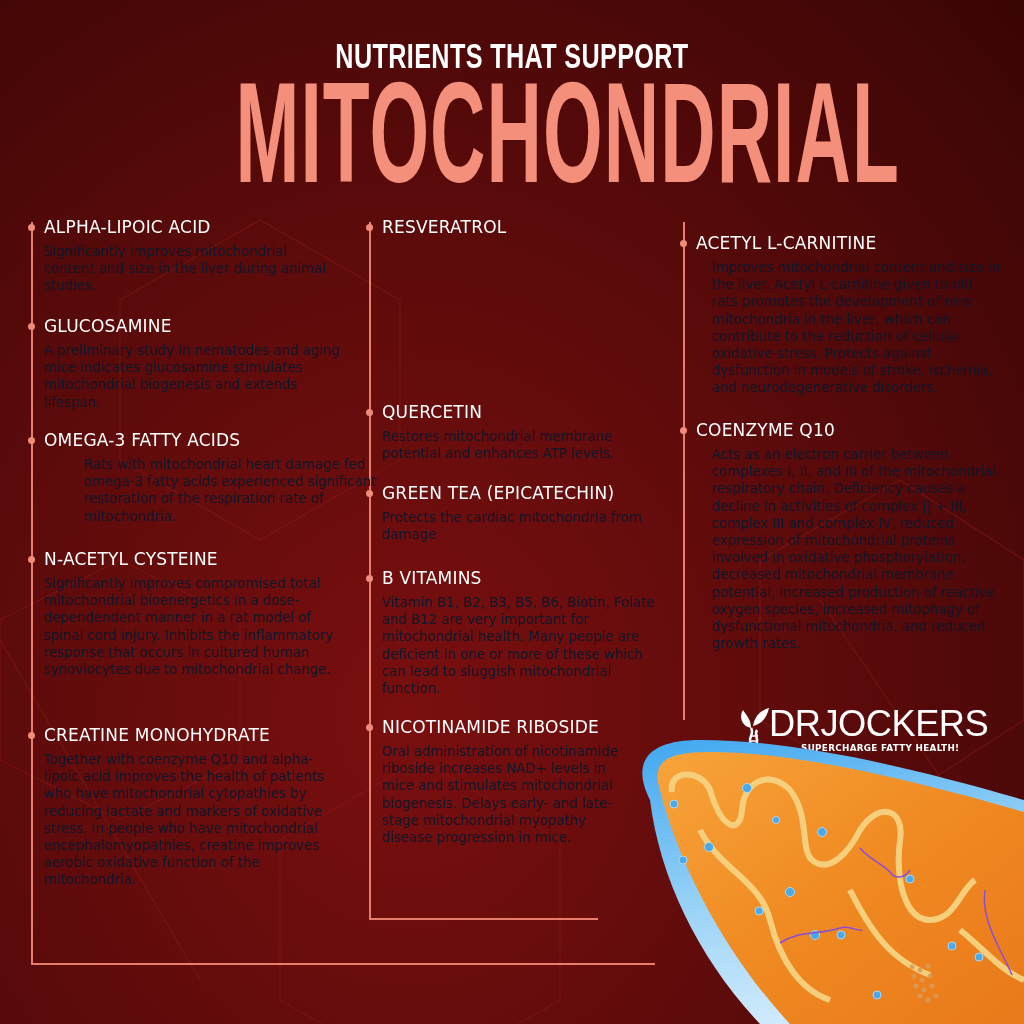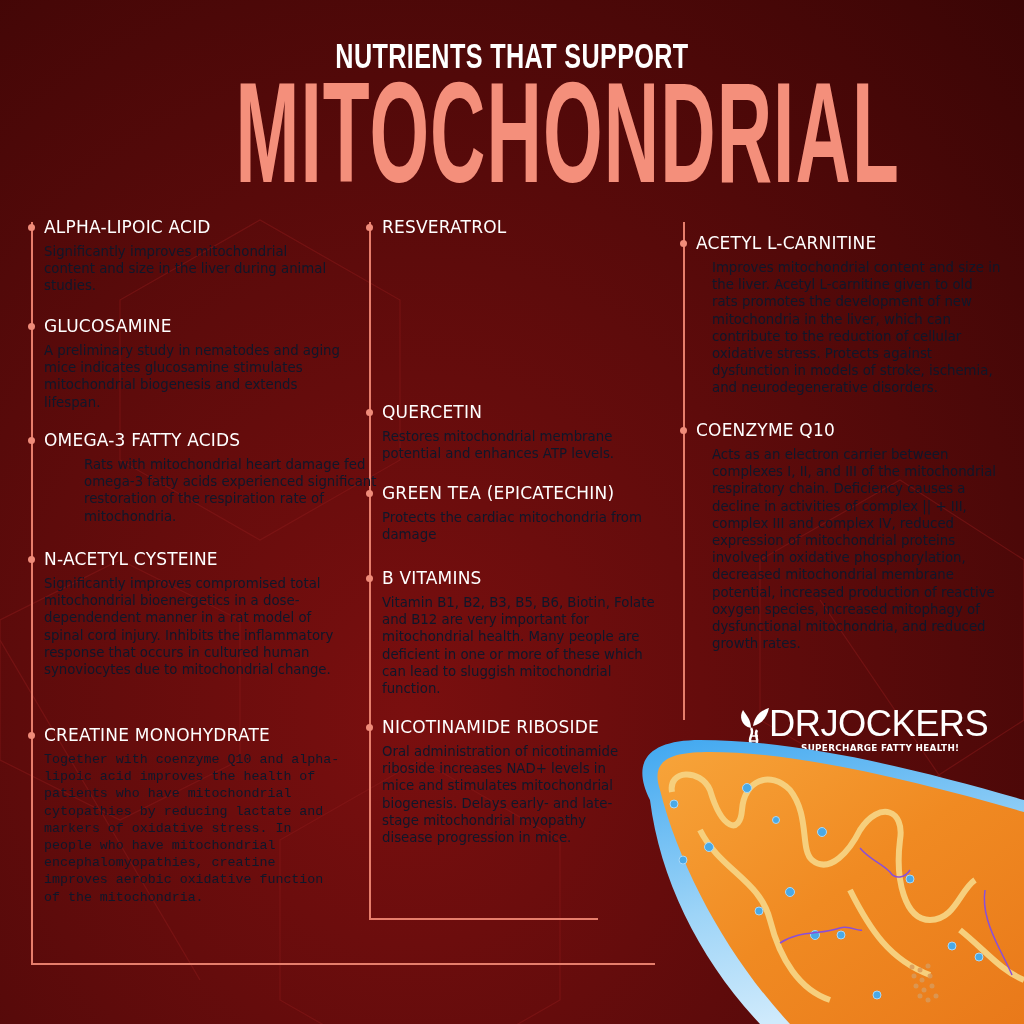--- a/index.html
+++ b/index.html
@@ -65,21 +65,21 @@
     <p class="p" style="width:300px;margin-left:40px;">Rats with mitochondrial heart damage fed omega-3 fatty acids experienced significant restoration of the respiration rate of mitochondria.</p>
   </div>
   <div class="item" style="position:absolute;top:332px;">
     <span class="dot" style="left:-16px;top:7px;"></span>
     <h3 class="h">N-ACETYL CYSTEINE</h3>
     <p class="p" style="width:300px;">Significantly improves compromised total mitochondrial bioenergetics in a dose-dependendent manner in a rat model of spinal cord injury. Inhibits the inflammatory response that occurs in cultured human synoviocytes due to mitochondrial change.</p>
   </div>
   <div class="item" style="position:absolute;top:508px;">
     <span class="dot" style="left:-16px;top:7px;"></span>
     <h3 class="h">CREATINE MONOHYDRATE</h3>
-    <p class="p" style="width:296px;font-family:Liberation Mono, monospace;">Together with coenzyme Q10 and alpha-lipoic acid improves the health of patients who have mitochondrial cytopathies by reducing lactate and markers of oxidative stress. In people who have mitochondrial encephalomyopathies, creatine improves aerobic oxidative function of the mitochondria.</p>
+    <p class="p" style="width:296px;">Together with coenzyme Q10 and alpha-lipoic acid improves the health of patients who have mitochondrial cytopathies by reducing lactate and markers of oxidative stress. In people who have mitochondrial encephalomyopathies, creatine improves aerobic oxidative function of the mitochondria.</p>
   </div>
 </div>
 
 <div class="col" style="left:382px;top:217px;width:290px;">
   <div class="item" style="position:absolute;top:0;">
     <span class="dot" style="left:-16px;top:7px;"></span>
     <h3 class="h">RESVERATROL</h3>
   </div>
   <div class="item" style="position:absolute;top:185px;">
     <span class="dot" style="left:-16px;top:7px;"></span>

